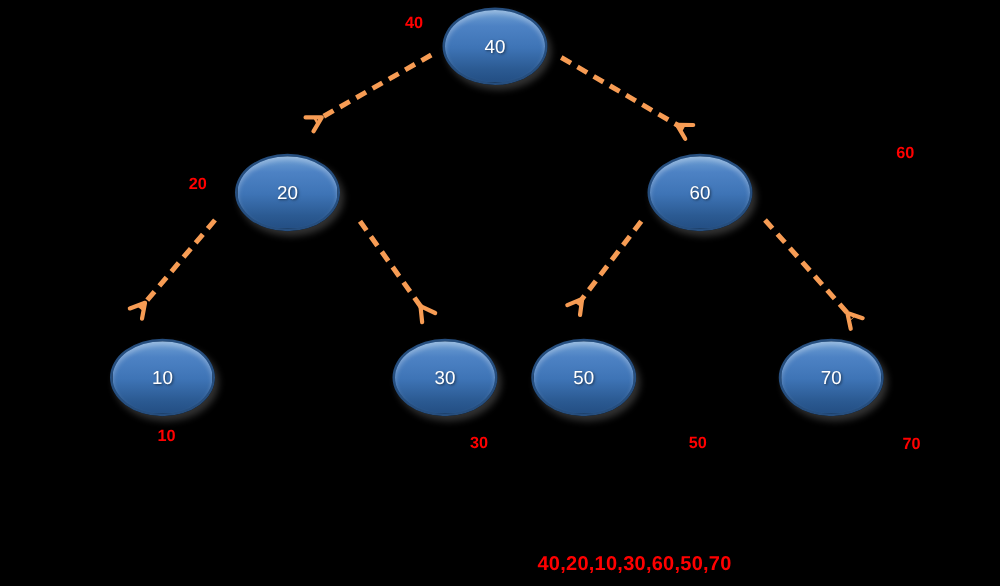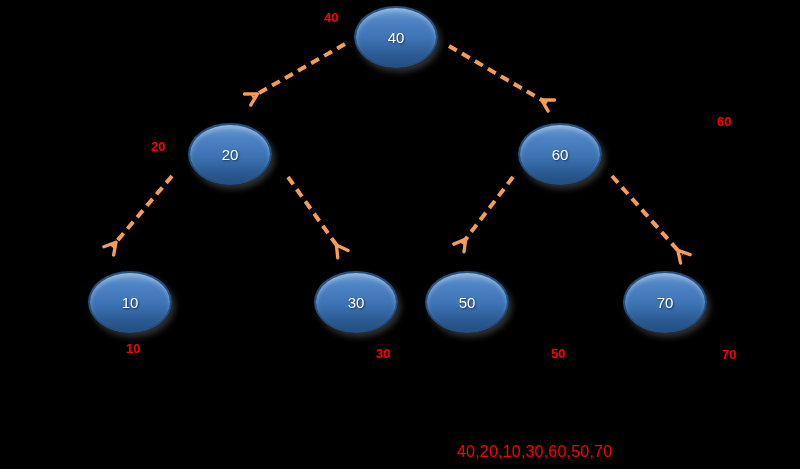--- a/index.html
+++ b/index.html
@@ -79,25 +79,25 @@
   }
   .ann-40{left:324px;top:11px;}
   .ann-20{left:151px;top:140px;}
   .ann-60{left:717px;top:115px;}
   .ann-10{left:126px;top:342px;}
   .ann-30{left:376px;top:347px;}
   .ann-50{left:551px;top:347px;}
   .ann-70{left:722px;top:348px;}
   .sequence{
     position:absolute;
-    left:457px;
+    left:430px;
     top:444px;
     color:var(--annotation);
     font-size:16px;
-    font-weight:normal;
+    font-weight:bold;
     line-height:1;
     letter-spacing:0.2px;
   }
 </style>
 </head>
 <body>
 
 <div class="canvas">
 
   <svg class="edges" viewBox="0 0 800 469" xmlns="http://www.w3.org/2000/svg">

